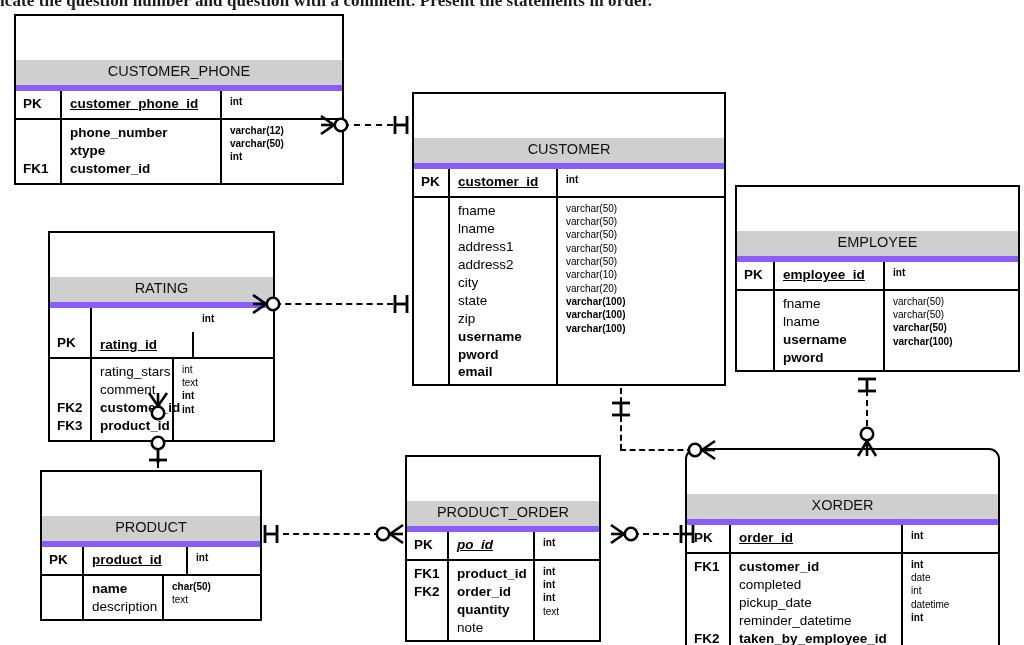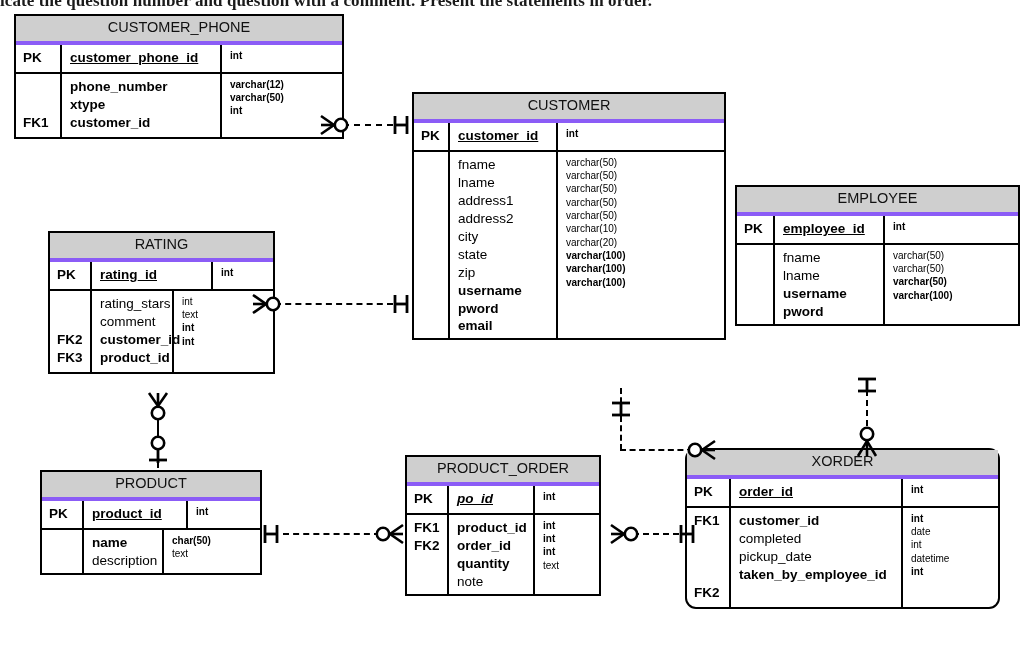--- a/index.html
+++ b/index.html
@@ -26,26 +26,27 @@
   
   .ent{
     position:absolute;
     background:#fff;
     border:2px solid #000;
     box-sizing:border-box;
     z-index:5;
   }
   .ent .ent-title{
     background:#cfcfcf;
-    border-bottom:4px solid #8b5cf6;
+    border-bottom:6px solid #8b5cf6;
     text-align:center;
     font-size:14.5px;
     color:#111;
     padding:4px 0 5px 0;
     line-height:1.1;
+    margin-top:44px;
   }
   .ent .rowgrp{
     display:flex;
     border-bottom:2px solid #000;
   }
   .ent .rowgrp:last-child{border-bottom:none;}
   .ent .c-key{
     box-sizing:border-box;
     border-right:2px solid #000;
     padding:4px 6px 5px 7px;
@@ -325,21 +326,21 @@
         <div class="b">varchar(50)</div>
         <div class="b">varchar(100)</div>
       </div>
     </div>
   </div>
 
   <div class="ent" style="left:48px;top:231px;width:227px;">
     <div class="ent-title">RATING</div>
     <div class="rowgrp">
       <div class="c-key" style="width:42px;">PK</div>
-      <div class="c-name pkline" style="width:121px;">rating_id</div>
+      <div class="c-name pkline" style="width:102px;margin-top:24px;">rating_id</div>
       <div class="c-type b" style="flex:1;">int</div>
     </div>
     <div class="rowgrp">
       <div class="c-key" style="width:42px;">
         <span class="blank">FK</span>
         <span class="blank">FK</span>
         <span>FK2</span>
         <span>FK3</span>
       </div>
       <div class="c-name" style="width:82px;">
@@ -416,20 +417,21 @@
         <span>FK1</span>
         <span class="blank">FK</span>
         <span class="blank">FK</span>
         <span class="blank">FK</span>
         <span>FK2</span>
       </div>
       <div class="c-name" style="width:172px;">
         <div class="b">customer_id</div>
         <div>completed</div>
         <div>pickup_date</div>
+        <div>reminder_datetime</div>
         <div class="b">taken_by_employee_id</div>
       </div>
       <div class="c-type" style="flex:1;">
         <div class="b">int</div>
         <div>date</div>
         <div>int</div>
         <div>datetime</div>
         <div class="b">int</div>
       </div>
     </div>

